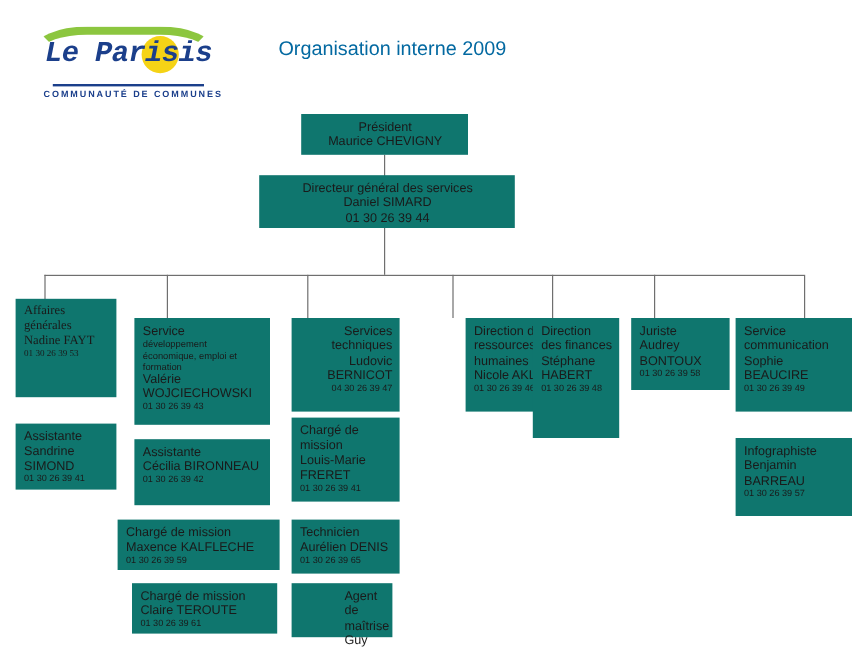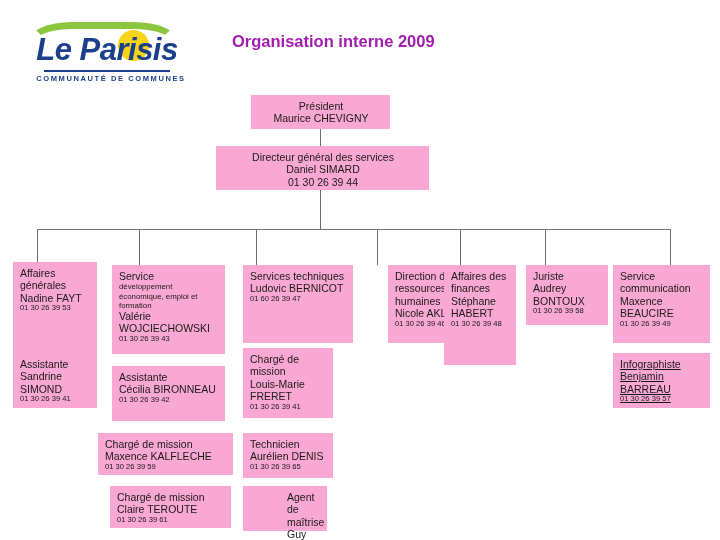--- a/index.html
+++ b/index.html
@@ -48,24 +48,24 @@
     height: 31px;
     border-radius: 50%;
     background: #f5d316;
   }
   #logo .logo-text {
     position: absolute;
     left: 0;
     top: 12px;
     width: 170px;
     text-align: center;
-    font-family: Liberation Sans, sans-serif;
+    font-family: Liberation Mono, monospace;
     font-weight: bold;
     font-style: italic;
-    font-size: 31px;
+    font-size: 24px;
     color: #1b3f8b;
     letter-spacing: -0.5px;
   }
   #logo .logo-sub {
     position: absolute;
     left: 4px;
     top: 54px;
     width: 170px;
     text-align: center;
     font-size: 7.5px;
@@ -81,36 +81,36 @@
     height: 2px;
     background: #1b3f8b;
   }
 
   
   #title {
     position: absolute;
     left: 232px;
     top: 32px;
     font-size: 16.5px;
-    font-weight: bold;
-    color: #a21caf;
+    font-weight: normal;
+    color: #0369a1;
   }
 
   
   .line {
     position: absolute;
     background: #6f6f6f;
   }
   .line.h { height: 1px; }
   .line.v { width: 1px; }
 
   
   .box {
     position: absolute;
-    background: #f9a8d4;
+    background: #0f766e;
     box-sizing: border-box;
     padding: 5px 6px 6px 7px;
     line-height: 1.18;
     color: #1a1a1a;
   }
   .box .nm { font-size: 10.5px; display: block; }
   .box .sm { font-size: 7.8px; display: block; }
   .box .ph { font-size: 7.6px; display: block; }
   .box.center { text-align: center; }
 </style>
@@ -147,21 +147,21 @@
     <span class="nm">Président</span>
     <span class="nm">Maurice CHEVIGNY</span>
   </div>
 
   <div class="box center" style="left:216px; top:146px; width:213px; height:44px;">
     <span class="nm">Directeur général des services</span>
     <span class="nm">Daniel SIMARD</span>
     <span class="nm">01 30 26 39 44</span>
   </div>
 
-  <div class="box" style="left:13px; top:262px; width:84px; height:96px;">
+  <div class="box" style="left:13px; top:249px; width:84px; height:82px;font-family:Liberation Serif, serif;">
     <span class="nm">Affaires générales</span>
     <span class="nm">Nadine FAYT</span>
     <span class="ph">01 30 26 39 53</span>
   </div>
 
   <div class="box" style="left:13px; top:353px; width:84px; height:55px;">
     <span class="nm">Assistante</span>
     <span class="nm">Sandrine SIMOND</span>
     <span class="ph">01 30 26 39 41</span>
   </div>
@@ -184,24 +184,24 @@
     <span class="nm">Maxence KALFLECHE</span>
     <span class="ph">01 30 26 39 59</span>
   </div>
 
   <div class="box" style="left:110px; top:486px; width:121px; height:42px;">
     <span class="nm">Chargé de mission</span>
     <span class="nm">Claire TEROUTE</span>
     <span class="ph">01 30 26 39 61</span>
   </div>
 
-  <div class="box" style="left:243px; top:265px; width:110px; height:78px;">
+  <div class="box" style="left:243px; top:265px; width:90px; height:78px;text-align:right;">
     <span class="nm">Services techniques</span>
     <span class="nm">Ludovic BERNICOT</span>
-    <span class="ph">01 60 26 39 47</span>
+    <span class="ph">04 30 26 39 47</span>
   </div>
 
   <div class="box" style="left:243px; top:348px; width:90px; height:70px;">
     <span class="nm">Chargé de mission</span>
     <span class="nm">Louis-Marie FRERET</span>
     <span class="ph">01 30 26 39 41</span>
   </div>
 
   <div class="box" style="left:243px; top:433px; width:90px; height:45px;">
     <span class="nm">Technicien</span>
@@ -214,36 +214,36 @@
     <span class="nm">Guy DENIS</span>
   </div>
 
   <div class="box" style="left:340px; top:265px; width:82px; height:78px;margin-left:48px;">
     <span class="nm">Direction des ressources humaines</span>
     <span class="nm">Nicole AKLI</span>
     <span class="ph">01 30 26 39 46</span>
   </div>
 
   <div class="box" style="left:444px; top:265px; width:72px; height:100px;">
-    <span class="nm">Affaires des finances</span>
+    <span class="nm">Direction des finances</span>
     <span class="nm">Stéphane HABERT</span>
     <span class="ph">01 30 26 39 48</span>
   </div>
 
   <div class="box" style="left:526px; top:265px; width:82px; height:60px;">
     <span class="nm">Juriste</span>
     <span class="nm">Audrey BONTOUX</span>
     <span class="ph">01 30 26 39 58</span>
   </div>
 
   <div class="box" style="left:613px; top:265px; width:97px; height:78px;">
     <span class="nm">Service communication</span>
-    <span class="nm">Maxence BEAUCIRE</span>
+    <span class="nm">Sophie BEAUCIRE</span>
     <span class="ph">01 30 26 39 49</span>
   </div>
 
-  <div class="box" style="left:613px; top:353px; width:97px; height:55px;text-decoration:underline;">
+  <div class="box" style="left:613px; top:365px; width:97px; height:65px;">
     <span class="nm">Infographiste</span>
     <span class="nm">Benjamin BARREAU</span>
     <span class="ph">01 30 26 39 57</span>
   </div>
 
 </div>
 
 </body></html>

